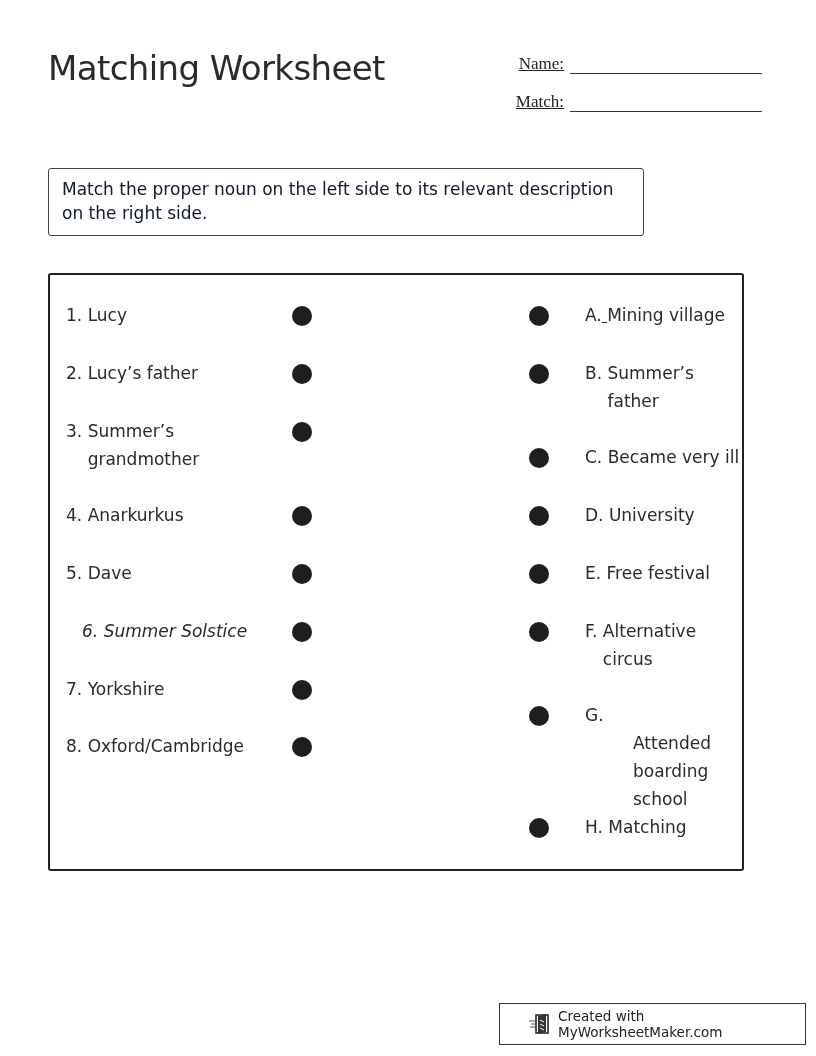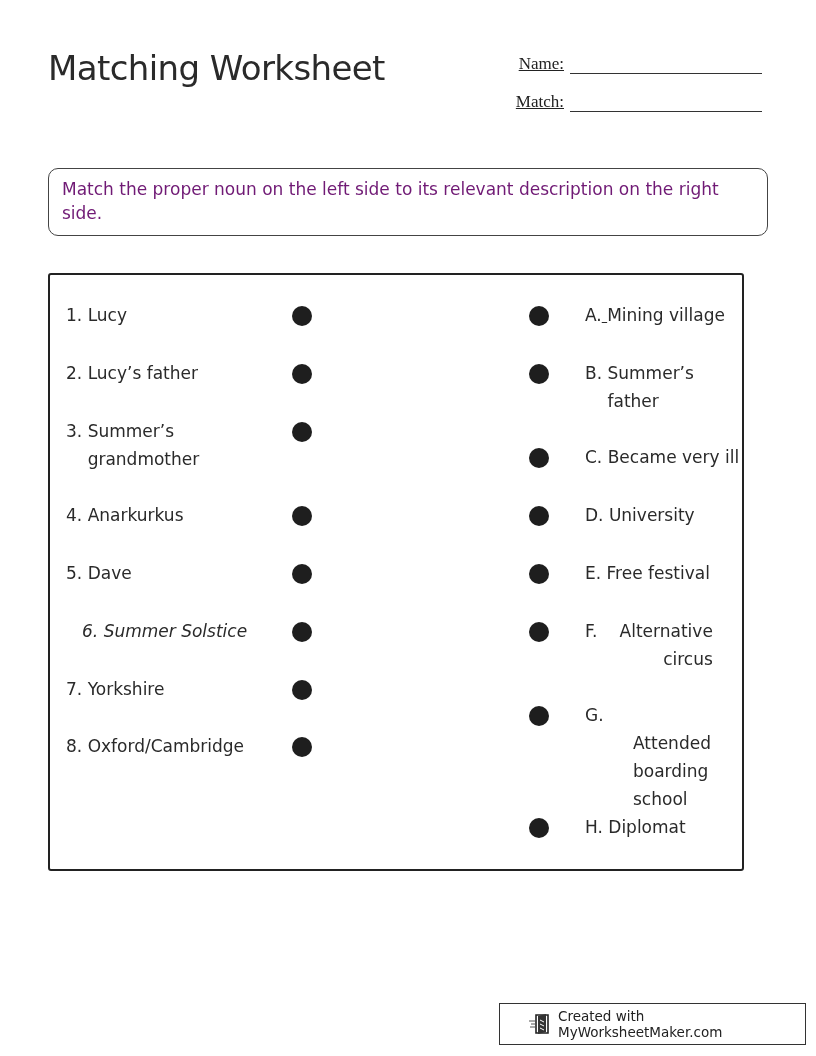--- a/index.html
+++ b/index.html
@@ -14,23 +14,23 @@
     .meta-row { position: absolute; display: flex; align-items: flex-end; text-decoration: underline; }
     .meta-row.name { left: 500px; top: 52px; }
     .meta-row.date { left: 500px; top: 90px; }
     .meta-label {
       font-family: "Liberation Serif", serif; font-size: 17px; color: #222;
       width: 70px; text-align: right; padding-right: 6px;
     }
     .meta-line { width: 192px; border-bottom: 1.5px solid #333; height: 22px; }
 
     .instructions {
-      position: absolute; left: 48px; top: 168px; width: 720px; height: 68px;
-      border: 1.5px solid #444; border-radius: 10px;
-      padding: 8px 13px; font-size: 17px; line-height: 24px; color: #701a75;
+      position: absolute; left: 48px; top: 168px; width: 596px; height: 68px;
+      border: 1.5px solid #444; border-radius: 3px;
+      padding: 8px 13px; font-size: 17px; line-height: 24px; color: #0f172a;
     }
 
     .match-box {
       position: absolute; left: 48px; top: 273px; width: 696px; height: 598px;
       border: 2.5px solid #222; border-radius: 3px;
     }
 
     .item { position: absolute; font-size: 17px; line-height: 28px; color: #2a2a2a; }
     .item .num { display: inline-block; }
     .item .txt { display: inline-block; vertical-align: top; }
@@ -136,35 +136,35 @@
     <span class="txt">University</span>
   </div>
 
   <div class="dot" style="left:479px; top:289px;"></div>
   <div class="item" style="left:535px; top:284px;">
     <span class="num">E.</span>
     <span class="txt">Free festival</span>
   </div>
 
   <div class="dot" style="left:479px; top:347px;"></div>
-  <div class="item" style="left:535px; top:342px;text-align:right;">
+  <div class="item" style="left:535px; top:342px;">
     <span class="num">F.</span>
     <span class="txt" style="width:110px;">Alternative circus</span>
   </div>
 
   <div class="dot" style="left:479px; top:431px;"></div>
   <div class="item" style="left:535px; top:426px;">
     <span class="num">G.</span>
     <span class="txt" style="width:95px;margin-left:48px;">Attended boarding school</span>
   </div>
 
   <div class="dot" style="left:479px; top:543px;"></div>
   <div class="item" style="left:535px; top:538px;">
     <span class="num">H.</span>
-    <span class="txt">Diplomat</span>
+    <span class="txt">Matching</span>
   </div>
 </div>
 
 <div class="footer">
   <span>
     <svg width="24" height="22" viewBox="0 0 24 22">
       <g stroke="#555" stroke-width="1">
         <line x1="1" y1="8" x2="7" y2="8"></line>
         <line x1="3" y1="11" x2="7" y2="11"></line>
         <line x1="2" y1="14" x2="7" y2="14"></line>

